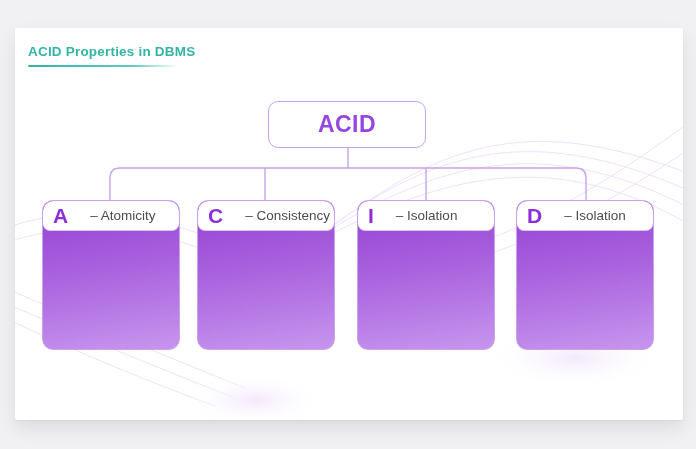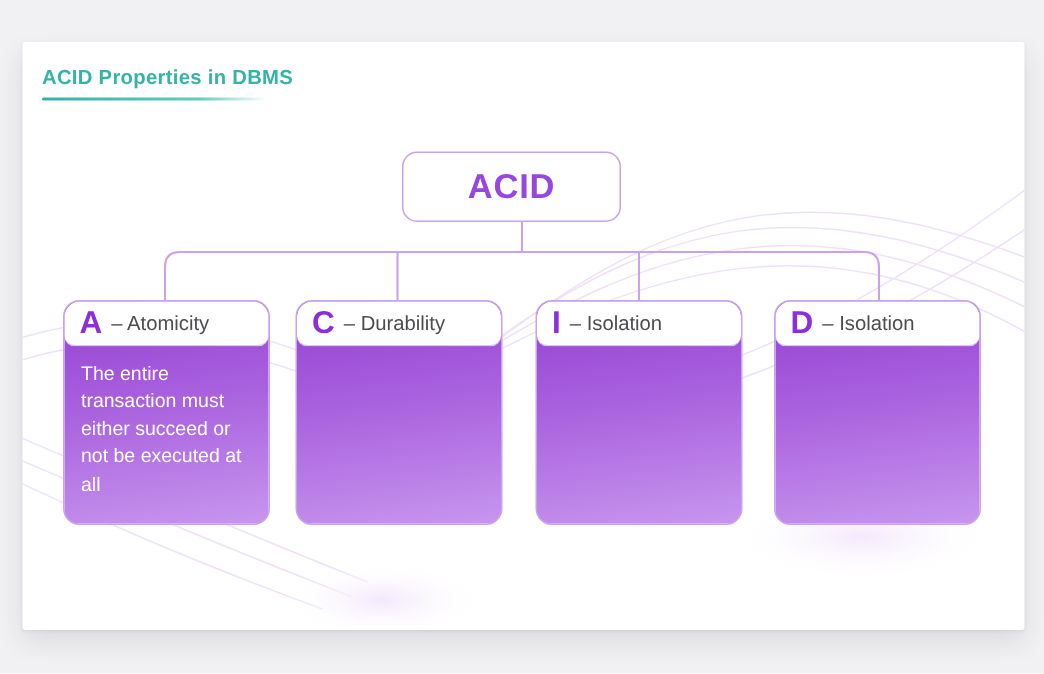--- a/index.html
+++ b/index.html
@@ -25,21 +25,21 @@
     color:#34b3a7;
     letter-spacing:.2px;
   }
   .title-underline{
     position:absolute;left:13px;top:37px;
     width:150px;height:2px;border-radius:2px;
     background:linear-gradient(90deg,#2fb3a6 0%,#63cabf 70%,rgba(99,202,191,0) 100%);
   }
   .root-box{
     position:absolute;left:253px;top:73px;
-    width:146px;height:47px;
+    width:158px;height:47px;
     background:#ffffff;
     border:1.6px solid #c9a2ea;
     border-radius:10px;
     display:flex;align-items:center;justify-content:center;
     box-sizing:border-box;
   }
   .root-label{
     font-size:23px;font-weight:700;color:#9747e0;letter-spacing:.5px;
   }
   .connectors{position:absolute;left:0;top:0;width:668px;height:392px;pointer-events:none;}
@@ -57,21 +57,21 @@
     height:30px;background:#ffffff;
     border-bottom:1px solid #dcc3f2;
     border-radius:10px 10px 7px 7px;
     display:flex;align-items:center;
     padding:0 8px 0 10px;box-sizing:border-box;
   }
   .card-letter{
     font-size:21px;font-weight:700;color:#8d2ed8;line-height:1;
   }
   .card-title{
-    font-size:13.5px;color:#4c4c52;margin-left:6px;white-space:nowrap;
+    font-size:13.5px;color:#4c4c52;margin-left:22px;white-space:nowrap;
   }
   .card-body{
     padding:9px 11px;color:#ffffff;
     font-size:13px;line-height:1.42;
   }
 </style>
 </head>
 <body>
 
 <div class="panel">
@@ -114,27 +114,26 @@
 
   <div class="root-box">
     <span class="root-label">ACID</span>
   </div>
 
   <div class="card card-a">
     <div class="card-header">
       <span class="card-letter">A</span>
       <span class="card-title">– Atomicity</span>
     </div>
-    <div class="card-body">The entire transaction must either succeed or not be executed at all</div>
   </div>
 
   <div class="card card-c">
     <div class="card-header">
       <span class="card-letter">C</span>
-      <span class="card-title">– Durability</span>
+      <span class="card-title">– Consistency</span>
     </div>
   </div>
 
   <div class="card card-i">
     <div class="card-header">
       <span class="card-letter">I</span>
       <span class="card-title">– Isolation</span>
     </div>
   </div>
 

